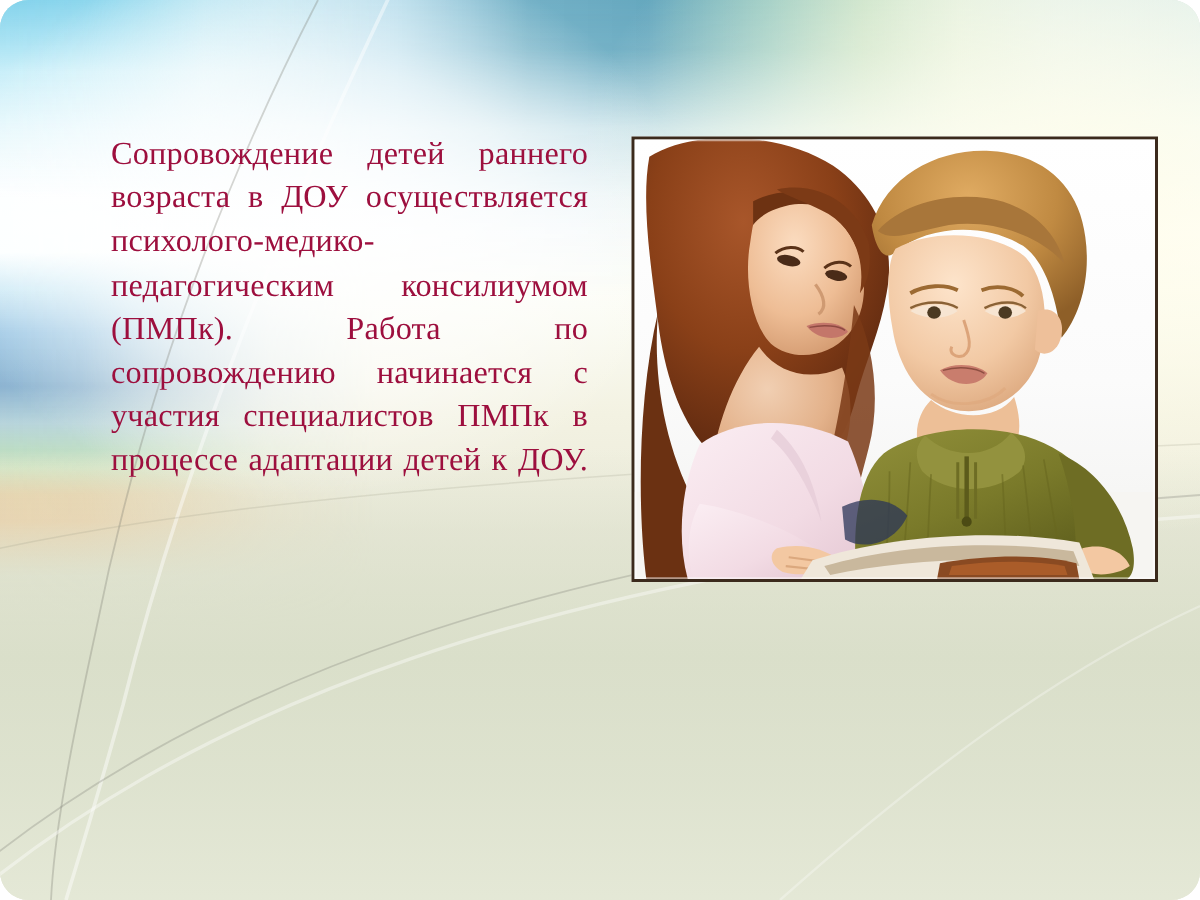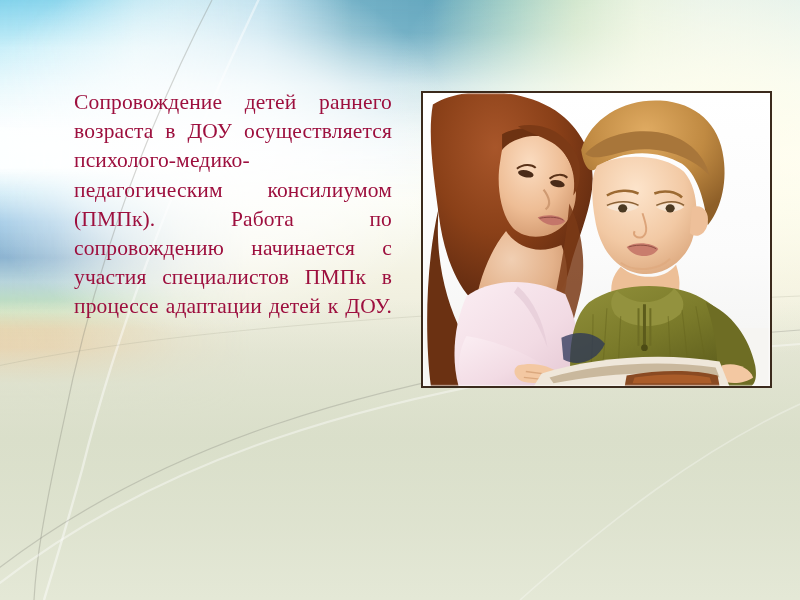--- a/index.html
+++ b/index.html
@@ -8,20 +8,21 @@
     background: #ffffff;
   }
 
   #slide {
     position: relative;
     width: 800px;
     height: 600px;
     overflow: hidden;
     font-family: "Liberation Serif", "DejaVu Serif", serif;
     background: #e9ead8;
+    border-radius: 19px;
   }
 
   
   .bg-layer {
     position: absolute;
     inset: 0;
     pointer-events: none;
   }
 
   

